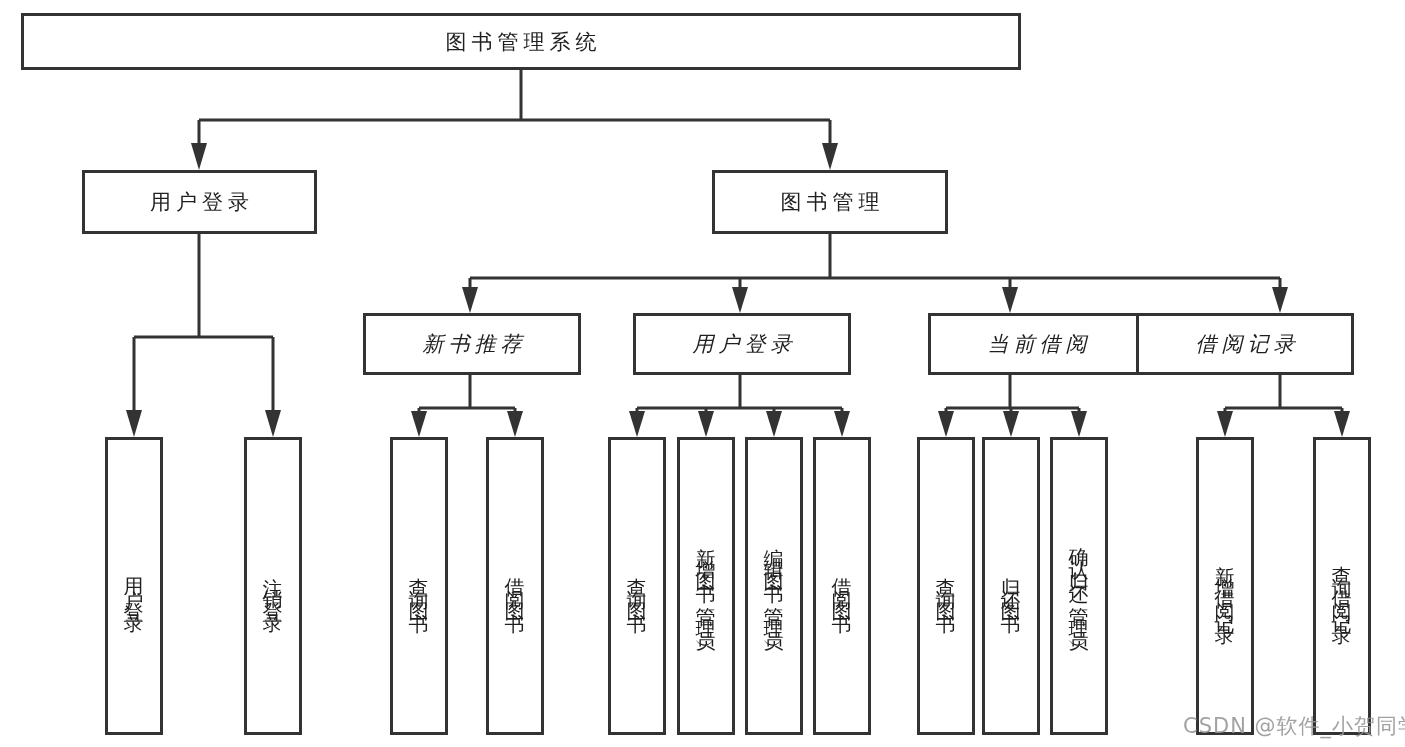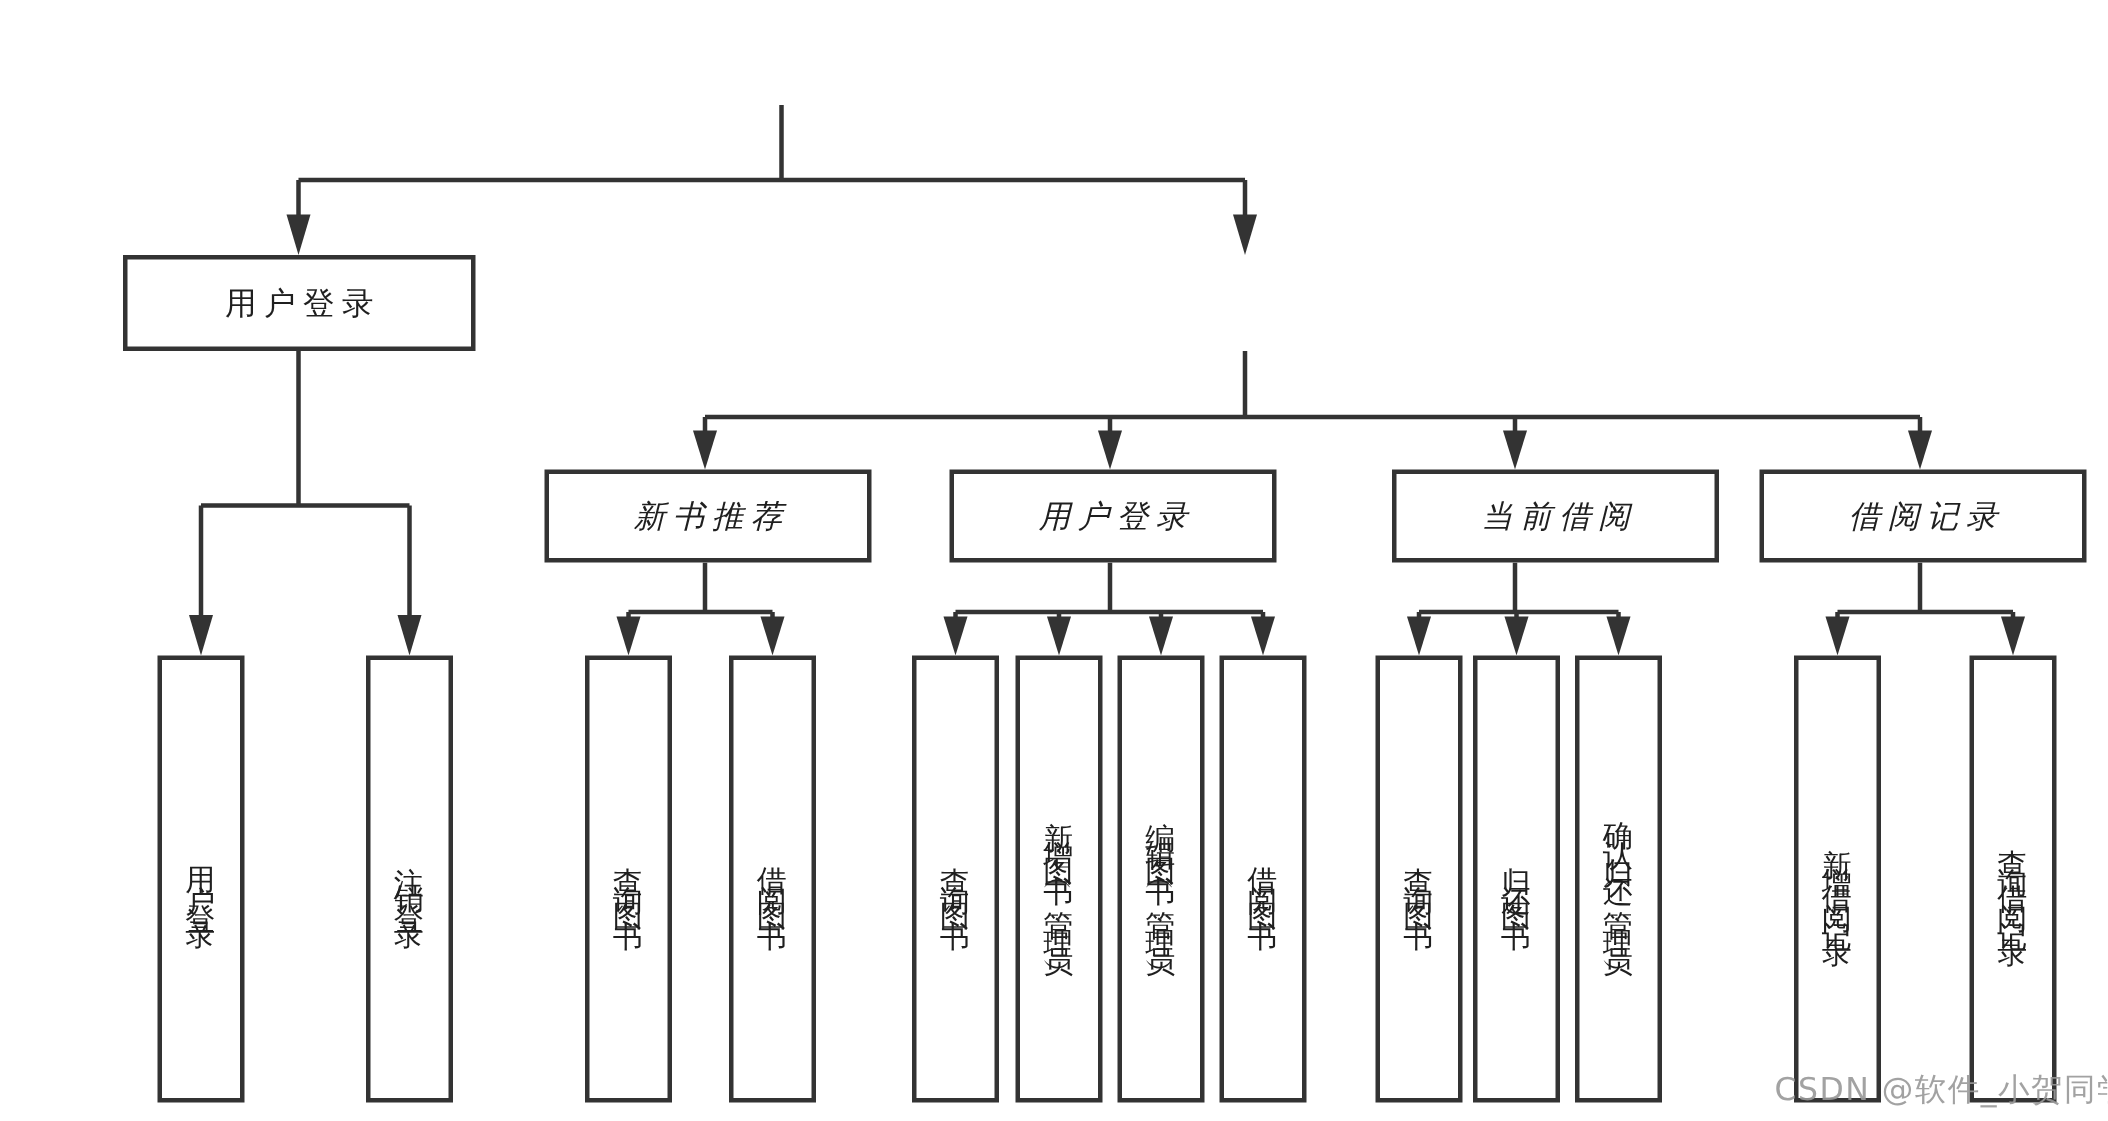--- a/index.html
+++ b/index.html
@@ -22,21 +22,21 @@
   
   #n-root{left:21px;top:13px;width:1000px;height:57px;}
   
   #n-userlogin{left:82px;top:170px;width:235px;height:64px;}
   #n-bookmgmt{left:712px;top:170px;width:236px;height:64px;}
   
   .lvl2{top:313px;height:62px;width:218px;font-style:italic;}
   #n-newbook{left:363px;}
   #n-bookborrow{left:633px;}
   #n-currentborrow{left:903px;margin-left:25px;}
-  #n-borrowrecords{left:1173px;}
+  #n-borrowrecords{left:1136px;}
   
   .leaf{top:437px;height:298px;width:58px;}
   #l-u1{left:105px;}
   #l-u2{left:244px;}
   #l-n1{left:390px;}
   #l-n2{left:486px;}
   #l-b1{left:608px;}
   #l-b2{left:677px;}
   #l-b3{left:745px;}
   #l-b4{left:813px;}
@@ -88,23 +88,29 @@
       <polygon points="766,411 782,411 774,437"></polygon>
       <polygon points="834,411 850,411 842,437"></polygon>
       <polygon points="938,411 954,411 946,437"></polygon>
       <polygon points="1003,411 1019,411 1011,437"></polygon>
       <polygon points="1071,411 1087,411 1079,437"></polygon>
       <polygon points="1217,411 1233,411 1225,437"></polygon>
       <polygon points="1334,411 1350,411 1342,437"></polygon>
     </g>
   </svg>
 
+  <div class="node" id="n-root">
+    <span class="hlabel">图书管理系统</span>
+  </div>
 
   <div class="node" id="n-userlogin">
     <span class="hlabel">用户登录</span>
+  </div>
+  <div class="node" id="n-bookmgmt">
+    <span class="hlabel">图书管理</span>
   </div>
 
   <div class="node lvl2" id="n-newbook">
     <span class="hlabel">新书推荐</span>
   </div>
   <div class="node lvl2" id="n-bookborrow">
     <span class="hlabel">用户登录</span>
   </div>
   <div class="node lvl2" id="n-currentborrow">
     <span class="hlabel">当前借阅</span>

